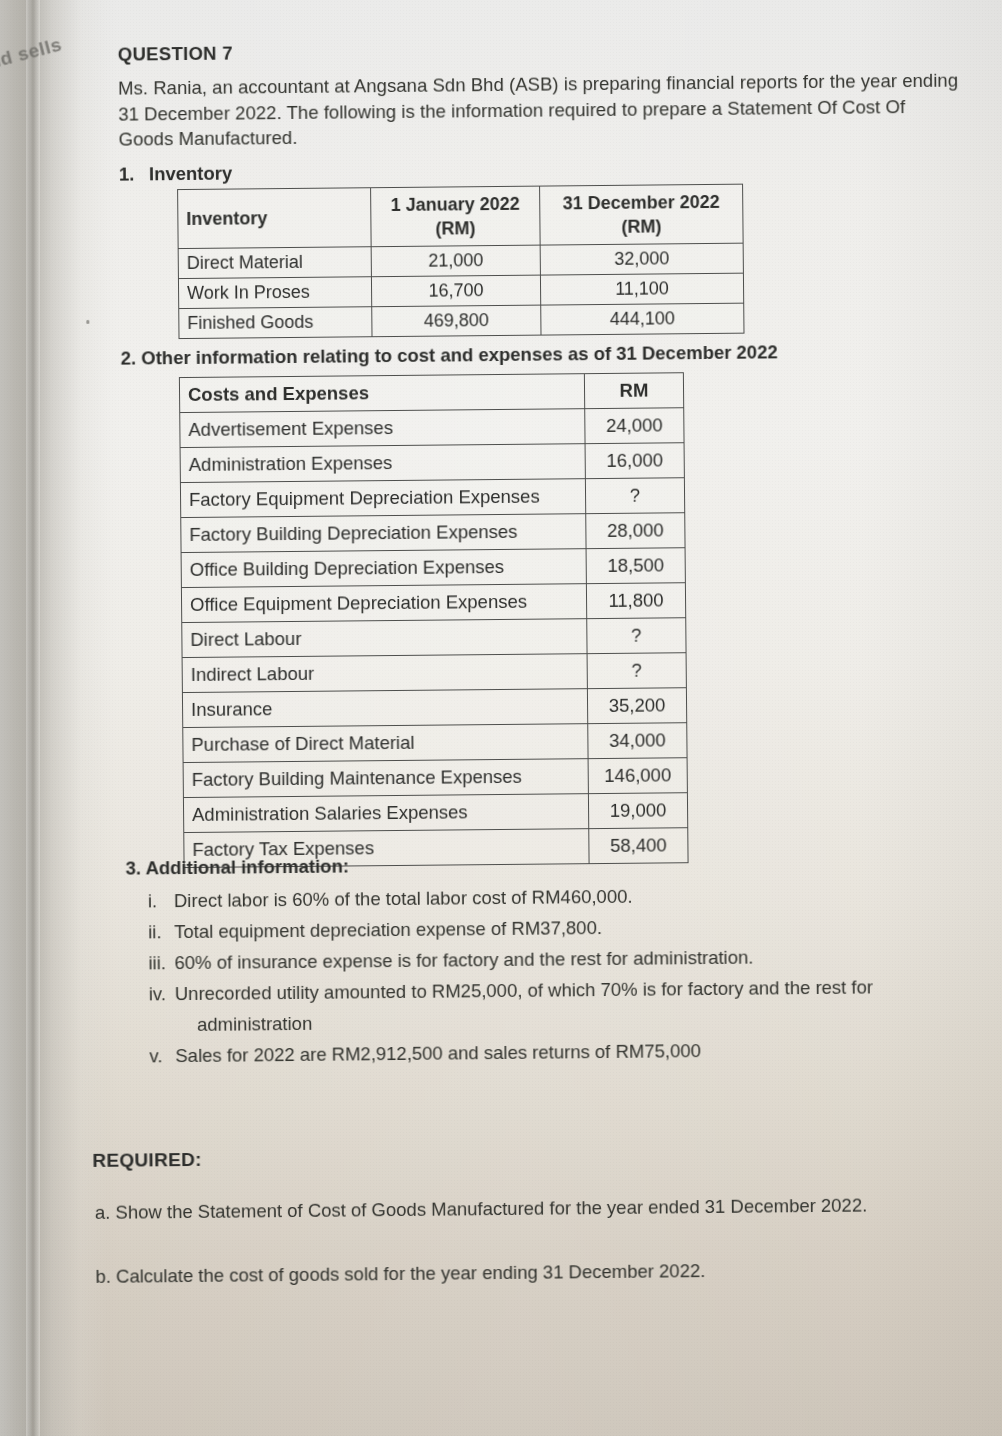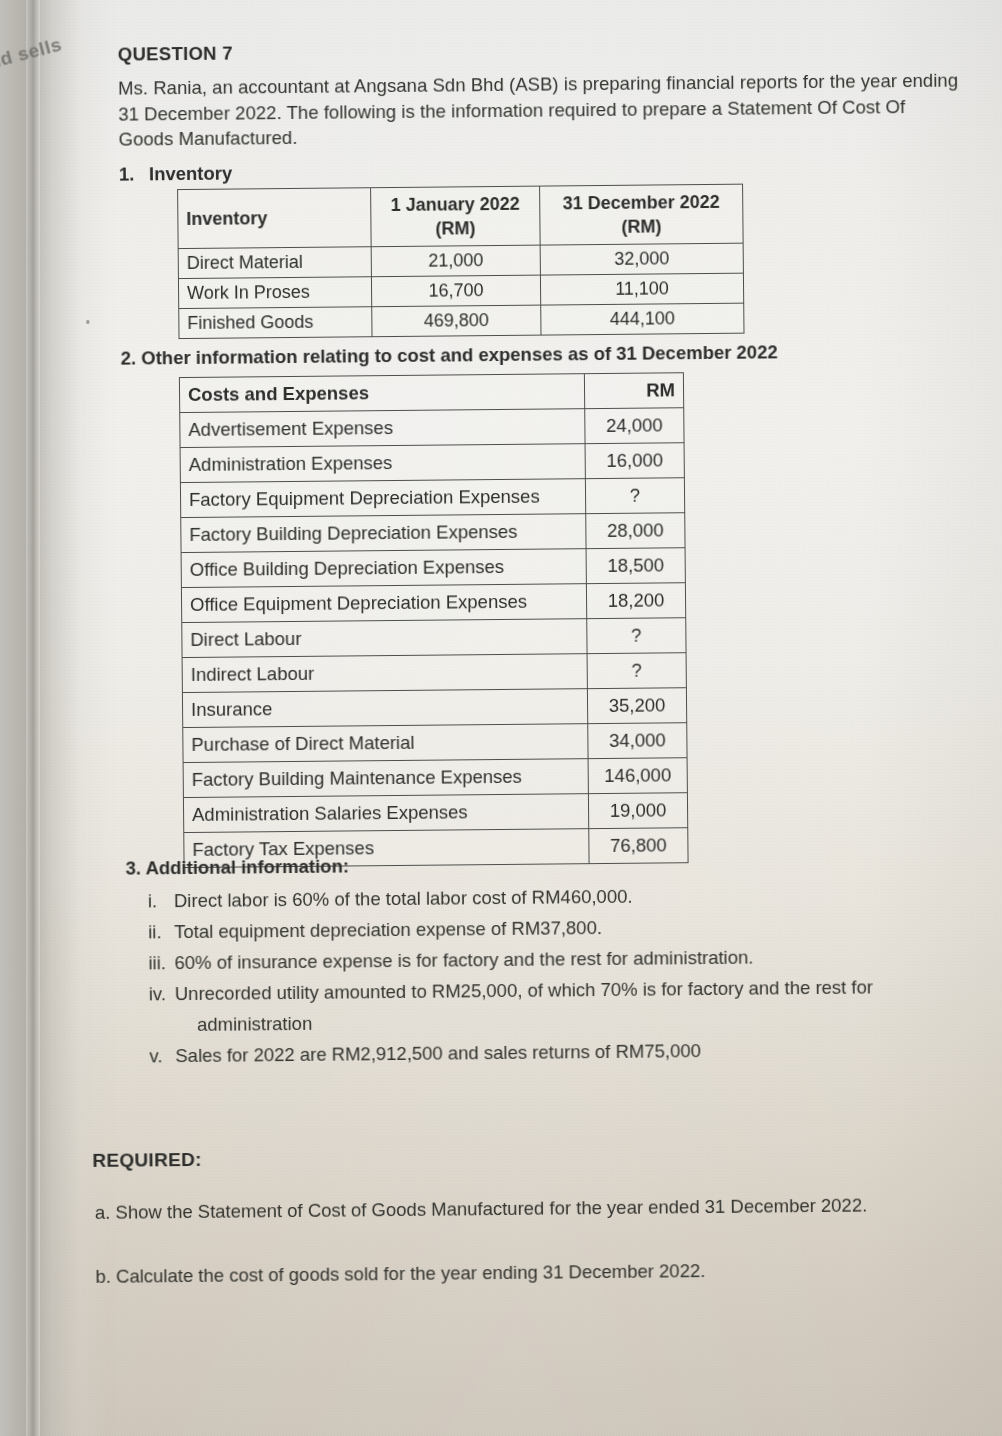--- a/index.html
+++ b/index.html
@@ -199,21 +199,21 @@
   #tbl-costs {
     left: 182px;
     top: 374px;
   }
   #tbl-costs th {
     font-weight: 700;
     font-size: 18.5px;
     height: 30px;
   }
   #tbl-costs th.h-item { text-align: left; width: 388px; }
-  #tbl-costs th.h-rm   { text-align: right; width: 82px; margin-top: 24px; }
+  #tbl-costs th.h-rm   { text-align: center; width: 82px; margin-top: 24px; }
   #tbl-costs td { height: 30px; font-size: 18.5px; }
   #tbl-costs td.c-item { text-align: left; }
   #tbl-costs td.c-amt  { text-align: center; }
 
   
   #lbl-3 {
     left: 124px;
     top: 854px;
     font-size: 18.5px;
     font-weight: 700;
@@ -350,21 +350,21 @@
           <tr>
             <td class="c-item">Factory Building Depreciation Expenses</td>
             <td class="c-amt">28,000</td>
           </tr>
           <tr>
             <td class="c-item">Office Building Depreciation Expenses</td>
             <td class="c-amt">18,500</td>
           </tr>
           <tr>
             <td class="c-item">Office Equipment Depreciation Expenses</td>
-            <td class="c-amt">18,200</td>
+            <td class="c-amt">11,800</td>
           </tr>
           <tr>
             <td class="c-item">Direct Labour</td>
             <td class="c-amt">?</td>
           </tr>
           <tr>
             <td class="c-item">Indirect Labour</td>
             <td class="c-amt">?</td>
           </tr>
           <tr>
@@ -378,21 +378,21 @@
           <tr>
             <td class="c-item">Factory Building Maintenance Expenses</td>
             <td class="c-amt">146,000</td>
           </tr>
           <tr>
             <td class="c-item">Administration Salaries Expenses</td>
             <td class="c-amt">19,000</td>
           </tr>
           <tr>
             <td class="c-item">Factory Tax Expenses</td>
-            <td class="c-amt">76,800</td>
+            <td class="c-amt">58,400</td>
           </tr>
         </tbody>
     </table>
 
     <div class="abs" id="lbl-3">3. Additional information:</div>
 
     <div id="addl">
         <div class="addl-row">
           <span class="rn">i.</span>
           <span class="rt"><span>Direct labor is 60% of the total labor cost of RM460,000.</span></span>

